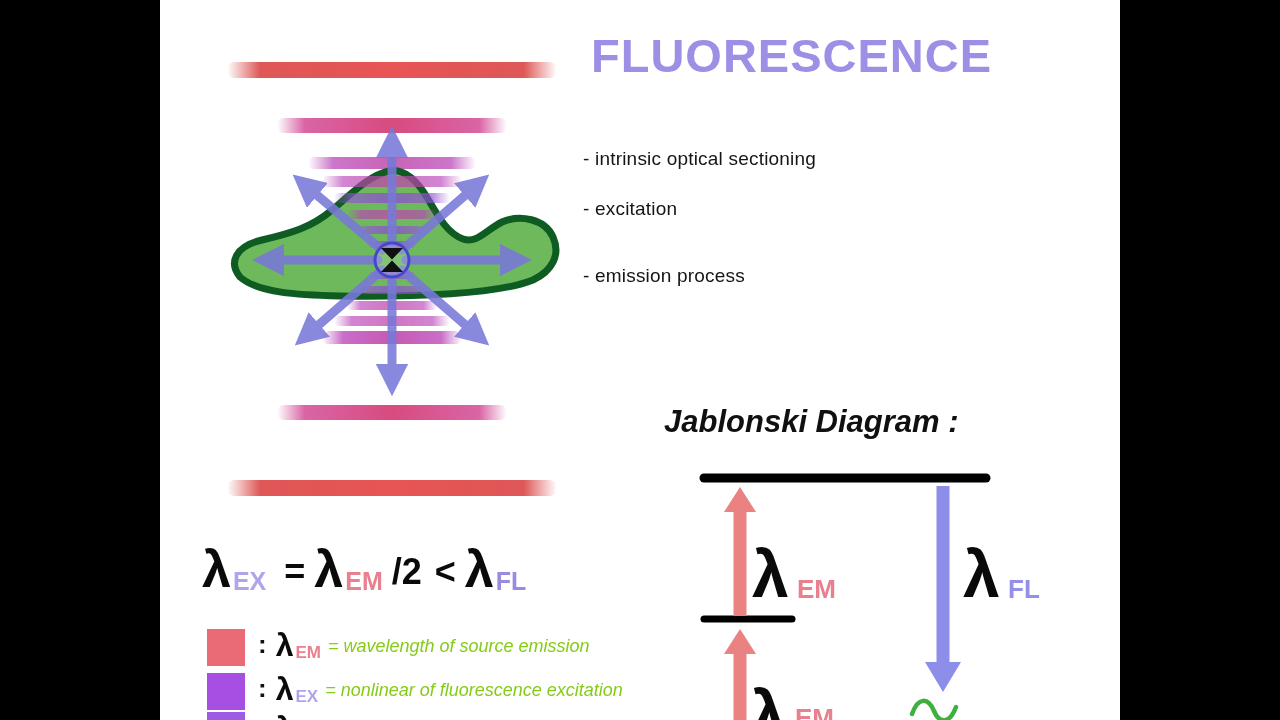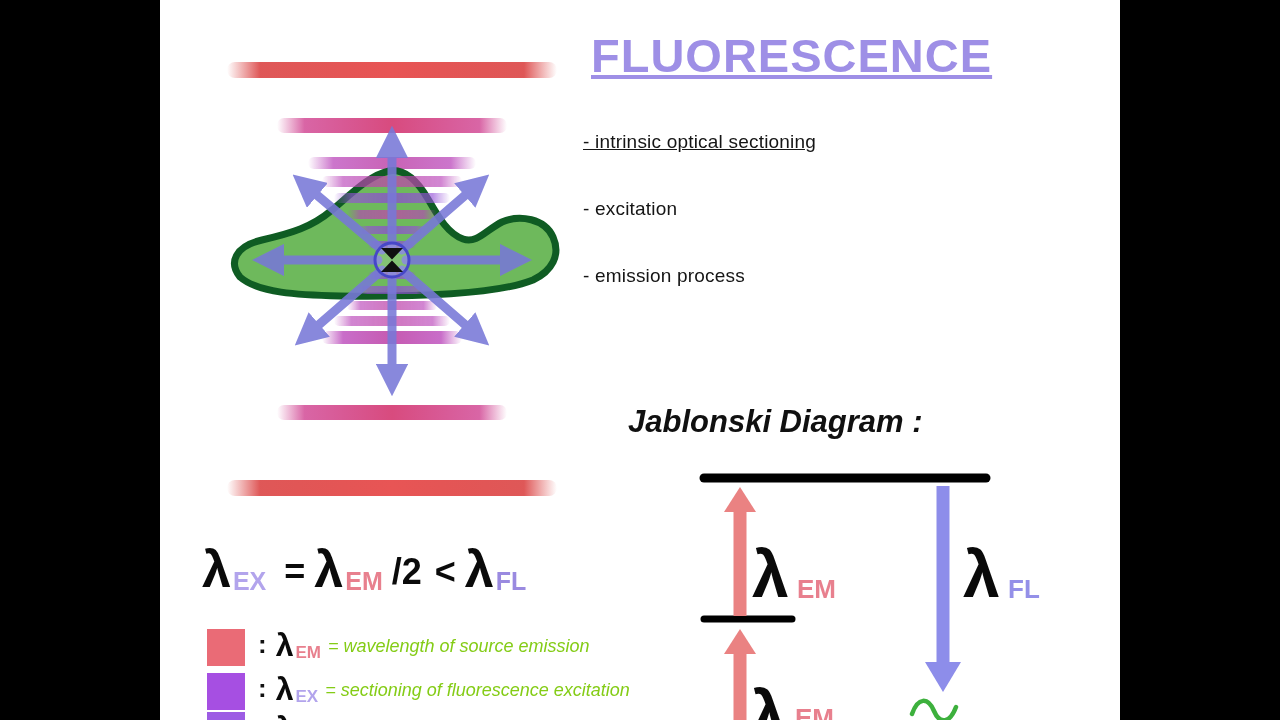--- a/index.html
+++ b/index.html
@@ -6,21 +6,21 @@
   html,body { width:1280px; height:720px; background:#000; overflow:hidden;
               font-family:"Liberation Sans","DejaVu Sans",sans-serif; color:#111; }
   .stage { position:relative; width:1280px; height:720px; background:#000; overflow:hidden; }
   .canvas { position:absolute; left:160px; top:0; width:960px; height:720px; background:#fff; }
   .abs { position:absolute; }
 
   .title { font-size:47px; font-weight:bold; letter-spacing:1px; }
 
   .bullet { font-size:19px; color:#151515; letter-spacing:0.2px; }
 
-  .jab-heading { font-size:31px; font-weight:bold; font-style:italic; color:#101010; }
+  .jab-heading { font-size:31px; font-weight:bold; font-style:italic; color:#101010;margin-left:36px; }
 
   svg text { font-family:"Liberation Sans","DejaVu Sans",sans-serif; }
 
   
   .eq { display:flex; align-items:flex-start; }
   .eq-l { font-size:52px; font-weight:bold; line-height:1; color:#0a0a0a; }
   .eq-s { font-size:25px; font-weight:bold; line-height:1; position:relative; top:26px; margin:0 9px 0 2px; }
   .eq-o { font-size:36px; font-weight:bold; line-height:1; position:relative; top:11px; margin:0 9px; color:#0a0a0a; }
   .eq-half { margin:0 4px 0 0; }
 
@@ -111,23 +111,23 @@
       <line x1="382" y1="250" x2="305" y2="185" marker-end="url(#ah)"></line>
       <line x1="402" y1="250" x2="477" y2="185" marker-end="url(#ah)"></line>
       <line x1="382" y1="270" x2="307" y2="335" marker-end="url(#ah)"></line>
       <line x1="402" y1="270" x2="477" y2="335" marker-end="url(#ah)"></line>
     </g>
 
     <circle cx="392" cy="260" r="17" fill="#ffffff" fill-opacity="0.15" stroke="#4747c8" stroke-width="3"></circle>
     <path d="M 381 248 L 403 248 L 392 259.5 Z M 381 272 L 403 272 L 392 260.5 Z" fill="#101010"></path>
   </svg>
 
-  <div class="abs title" style="left: 591px; top: 28px; color: rgb(158, 143, 230); text-decoration: underline;">FLUORESCENCE</div>
+  <div class="abs title" style="left: 591px; top: 28px; color: rgb(158, 143, 230);">FLUORESCENCE</div>
 
-  <div class="abs bullet" style="left:583px; top:131px;text-decoration:underline;">-  intrinsic optical sectioning</div>
+  <div class="abs bullet" style="left:583px; top:148px;">-  intrinsic optical sectioning</div>
   <div class="abs bullet" style="left:583px; top:198px;">-  excitation</div>
   <div class="abs bullet" style="left:583px; top:265px;">-  emission process</div>
 
   <div class="abs jab-heading" style="left:628px; top:404px;">Jablonski Diagram :</div>
 
   <svg class="abs" style="left:620px; top:440px; width:460px; height:280px" viewBox="620 440 460 280">
     <line x1="704" y1="478" x2="986" y2="478" stroke="#000" stroke-width="9" stroke-linecap="round"></line>
     <line x1="704" y1="619" x2="792" y2="619" stroke="#000" stroke-width="7" stroke-linecap="round"></line>
 
     <g>
@@ -172,21 +172,21 @@
     <span class="l-lambda">λ</span>
     <span class="l-sub" style="color: rgb(232, 128, 142);">EM</span>
     <span class="l-desc">= wavelength of source emission</span>
   </div>
 
   <div class="abs legend-row" style="left:207px; top:673px;">
     <span class="swatch" style="background: rgb(166, 79, 226);"></span>
     <span class="l-colon">:</span>
     <span class="l-lambda">λ</span>
     <span class="l-sub" style="color: rgb(178, 164, 236);">EX</span>
-    <span class="l-desc">= sectioning of fluorescence excitation</span>
+    <span class="l-desc">= nonlinear of fluorescence excitation</span>
   </div>
 
   <div class="abs legend-row" style="left:207px; top:712px;">
     <span class="swatch" style="background: rgb(157, 92, 228);"></span>
     <span class="l-colon">:</span>
     <span class="l-lambda">λ</span>
     <span class="l-sub" style="color: rgb(154, 138, 224);"></span>
     <span class="l-desc"></span>
   </div>
 </div>

